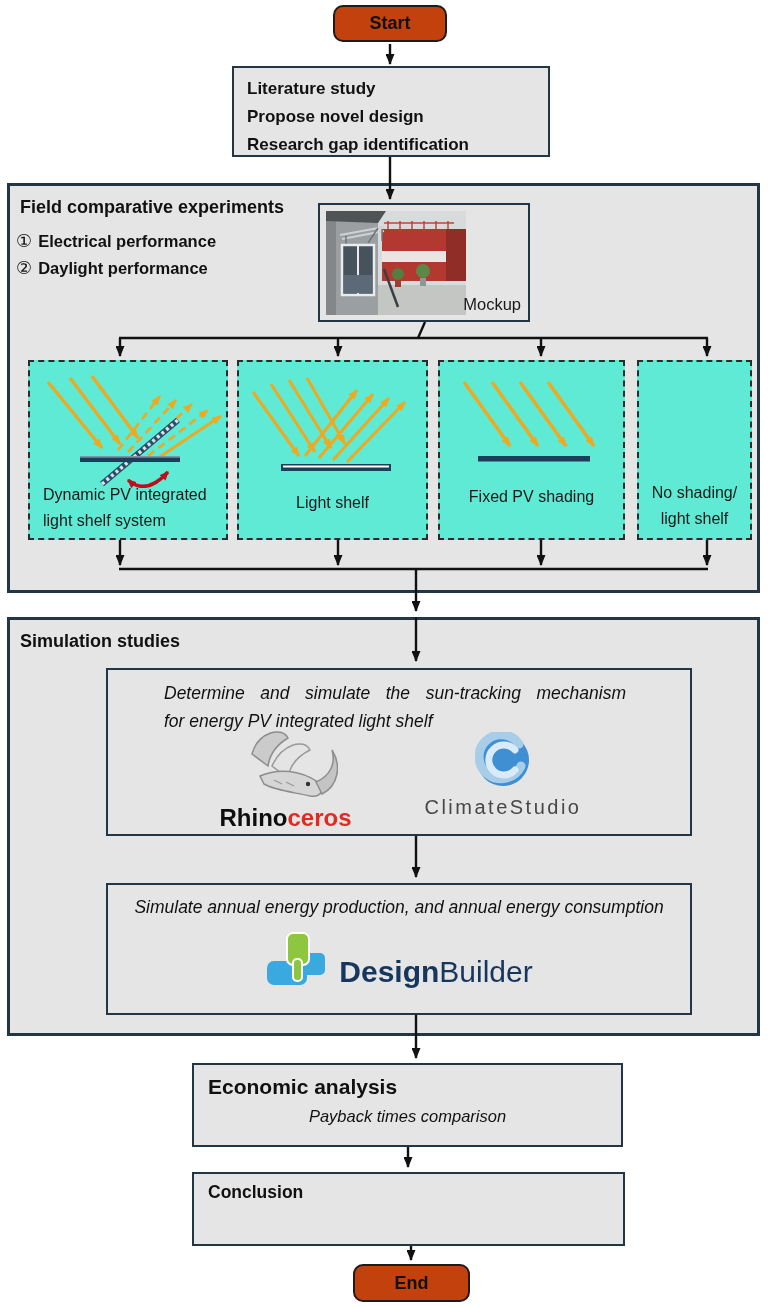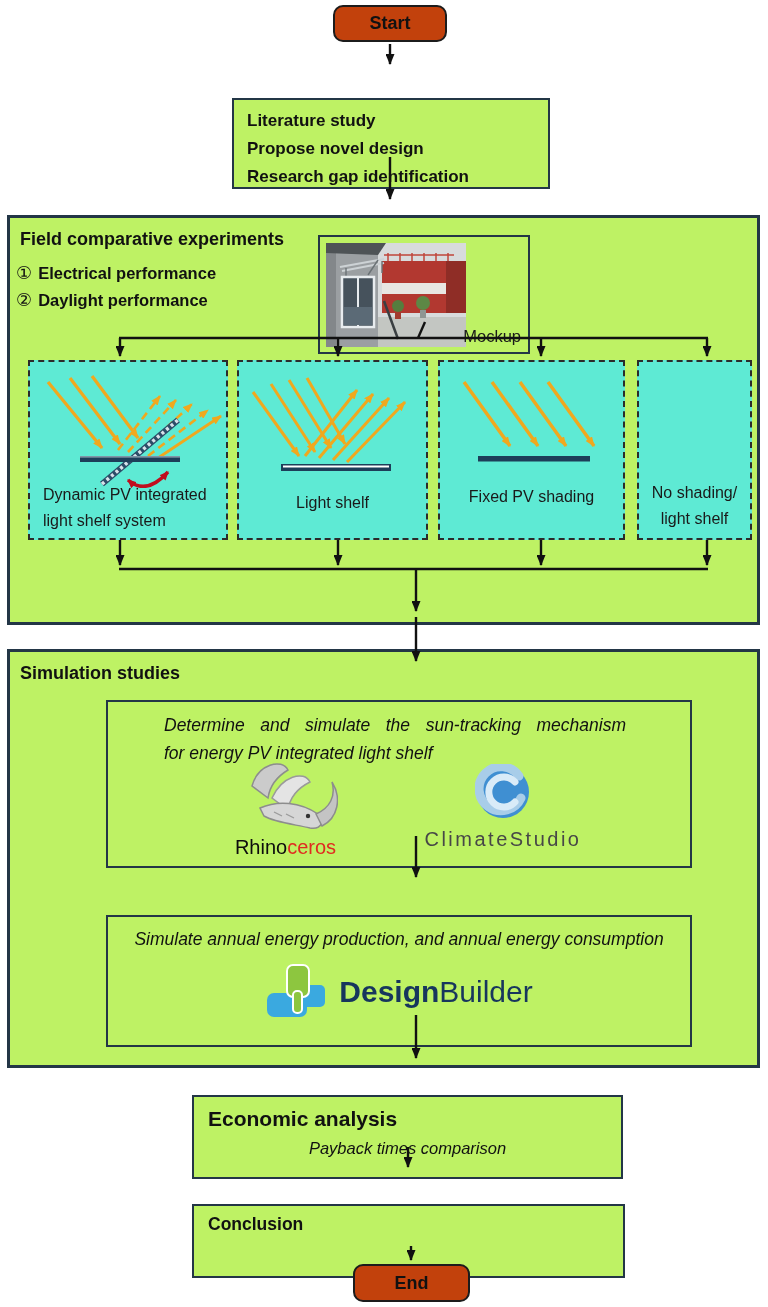--- a/index.html
+++ b/index.html
@@ -2,21 +2,21 @@
 <html><head>
 <meta charset="utf-8">
 <style>
   html,body{margin:0;padding:0;background:#ffffff;}
   #canvas{
     position:relative;width:768px;height:1307px;background:#ffffff;
     font-family:"Liberation Sans","DejaVu Sans",sans-serif;color:#111;
     overflow:hidden;
   }
   .abs{position:absolute;}
-  .box{position:absolute;background:#bef264;border:2.5px solid #233646;box-sizing:border-box;margin-top:32px;}
+  .box{position:absolute;background:#e5e5e5;border:2.5px solid #233646;box-sizing:border-box;}
   .box-thick{border-width:3px;}
   .dashed-box{position:absolute;background:#5eead4;border:2px dashed #2b2b2b;box-sizing:border-box;}
   .terminal{
     position:absolute;background:#c2410c;border:2.5px solid #1c1c1c;border-radius:10px;
     display:flex;align-items:center;justify-content:center;
     font-weight:bold;font-size:18px;color:#111;box-sizing:border-box;
   }
   .bold-line{font-weight:bold;font-size:17px;line-height:28px;white-space:nowrap;}
   .section-title{position:absolute;font-weight:bold;font-size:18px;white-space:nowrap;}
   .num-item{position:absolute;font-weight:bold;font-size:16.5px;white-space:nowrap;}
@@ -202,36 +202,36 @@
 
     <div class="abs" style="left:95px;top:54px;width:165px;text-align:center;">
       <svg width="104" height="76" viewBox="0 0 104 76">
         <path d="M18,30 C24,8 48,2 54,14 C44,20 36,28 34,42 Z" fill="#cbcbcb" stroke="#8d8d8d" stroke-width="1.5"></path>
         <path d="M38,42 C48,20 70,14 76,26 C64,32 56,40 54,54 Z" fill="#e4e4e4" stroke="#9a9a9a" stroke-width="1.5"></path>
         <path d="M26,52 C44,44 66,46 84,58 C92,63 88,74 76,72 C58,68 40,66 30,60 Z" fill="#d6d6d6" stroke="#8d8d8d" stroke-width="1.5"></path>
         <path d="M82,58 C96,52 102,40 98,26 C108,42 104,62 88,70 Z" fill="#c4c4c4" stroke="#8d8d8d" stroke-width="1.5"></path>
         <circle cx="74" cy="60" r="2.2" fill="#333"></circle>
         <path d="M40,56 L48,60 M52,58 L60,62" stroke="#9a9a9a" stroke-width="1.3" fill="none"></path>
       </svg>
-      <div class="logo-caption" style="font-weight:normal;font-size:20px;color:#0d0d0d;"><span>Rhino</span><span style="color:#e02b20;">ceros</span></div>
+      <div class="logo-caption" style="font-weight:bold;font-size:24px;color:#0d0d0d;"><span>Rhino</span><span style="color:#e02b20;">ceros</span></div>
     </div>
 
     <div class="abs" style="left:300px;top:62px;width:190px;text-align:center;">
       <svg width="56" height="56" viewBox="0 0 56 56">
         <circle cx="28" cy="28" r="26" fill="#3f8fd2"></circle>
         <path d="M44,12 A 22 22 0 1 0 46,34" fill="none" stroke="#a8cde9" stroke-width="9" stroke-linecap="round"></path>
         <path d="M40,18 A 15 15 0 1 0 40,38" fill="none" stroke="#d9ebf8" stroke-width="7" stroke-linecap="round"></path>
       </svg>
       <div class="logo-caption" style="font-size:20px;color:#474747;letter-spacing:2.5px;margin-top:4px;">ClimateStudio</div>
     </div>
   </div>
 
   <div class="box node" style="left:106px;top:883px;width:586px;height:132px;">
     <div class="centered abs" style="top:12px;font-style:italic;font-size:17.5px;">Simulate annual energy production, and annual energy consumption</div>
-    <div class="abs" style="left:0;right:0;top:46px;display:flex;align-items:center;justify-content:center;gap:12px;">
+    <div class="abs" style="left:0;right:0;top:46px;display:flex;align-items:flex-end;justify-content:center;gap:12px;">
       <svg width="62" height="58" viewBox="0 0 62 58">
         <rect x="2" y="30" width="40" height="24" rx="7" fill="#3aa9e0"></rect>
         <rect x="36" y="22" width="24" height="22" rx="5" fill="#3aa9e0"></rect>
         <rect x="22" y="2" width="22" height="32" rx="6" fill="#8dc63f" stroke="#ffffff" stroke-width="2"></rect>
         <rect x="28" y="28" width="9" height="22" rx="4" fill="#8dc63f" stroke="#ffffff" stroke-width="2"></rect>
       </svg>
       <div style="font-size:30px;color:#17365d;"><span style="font-weight:bold;">Design</span><span>Builder</span></div>
     </div>
   </div>
 

